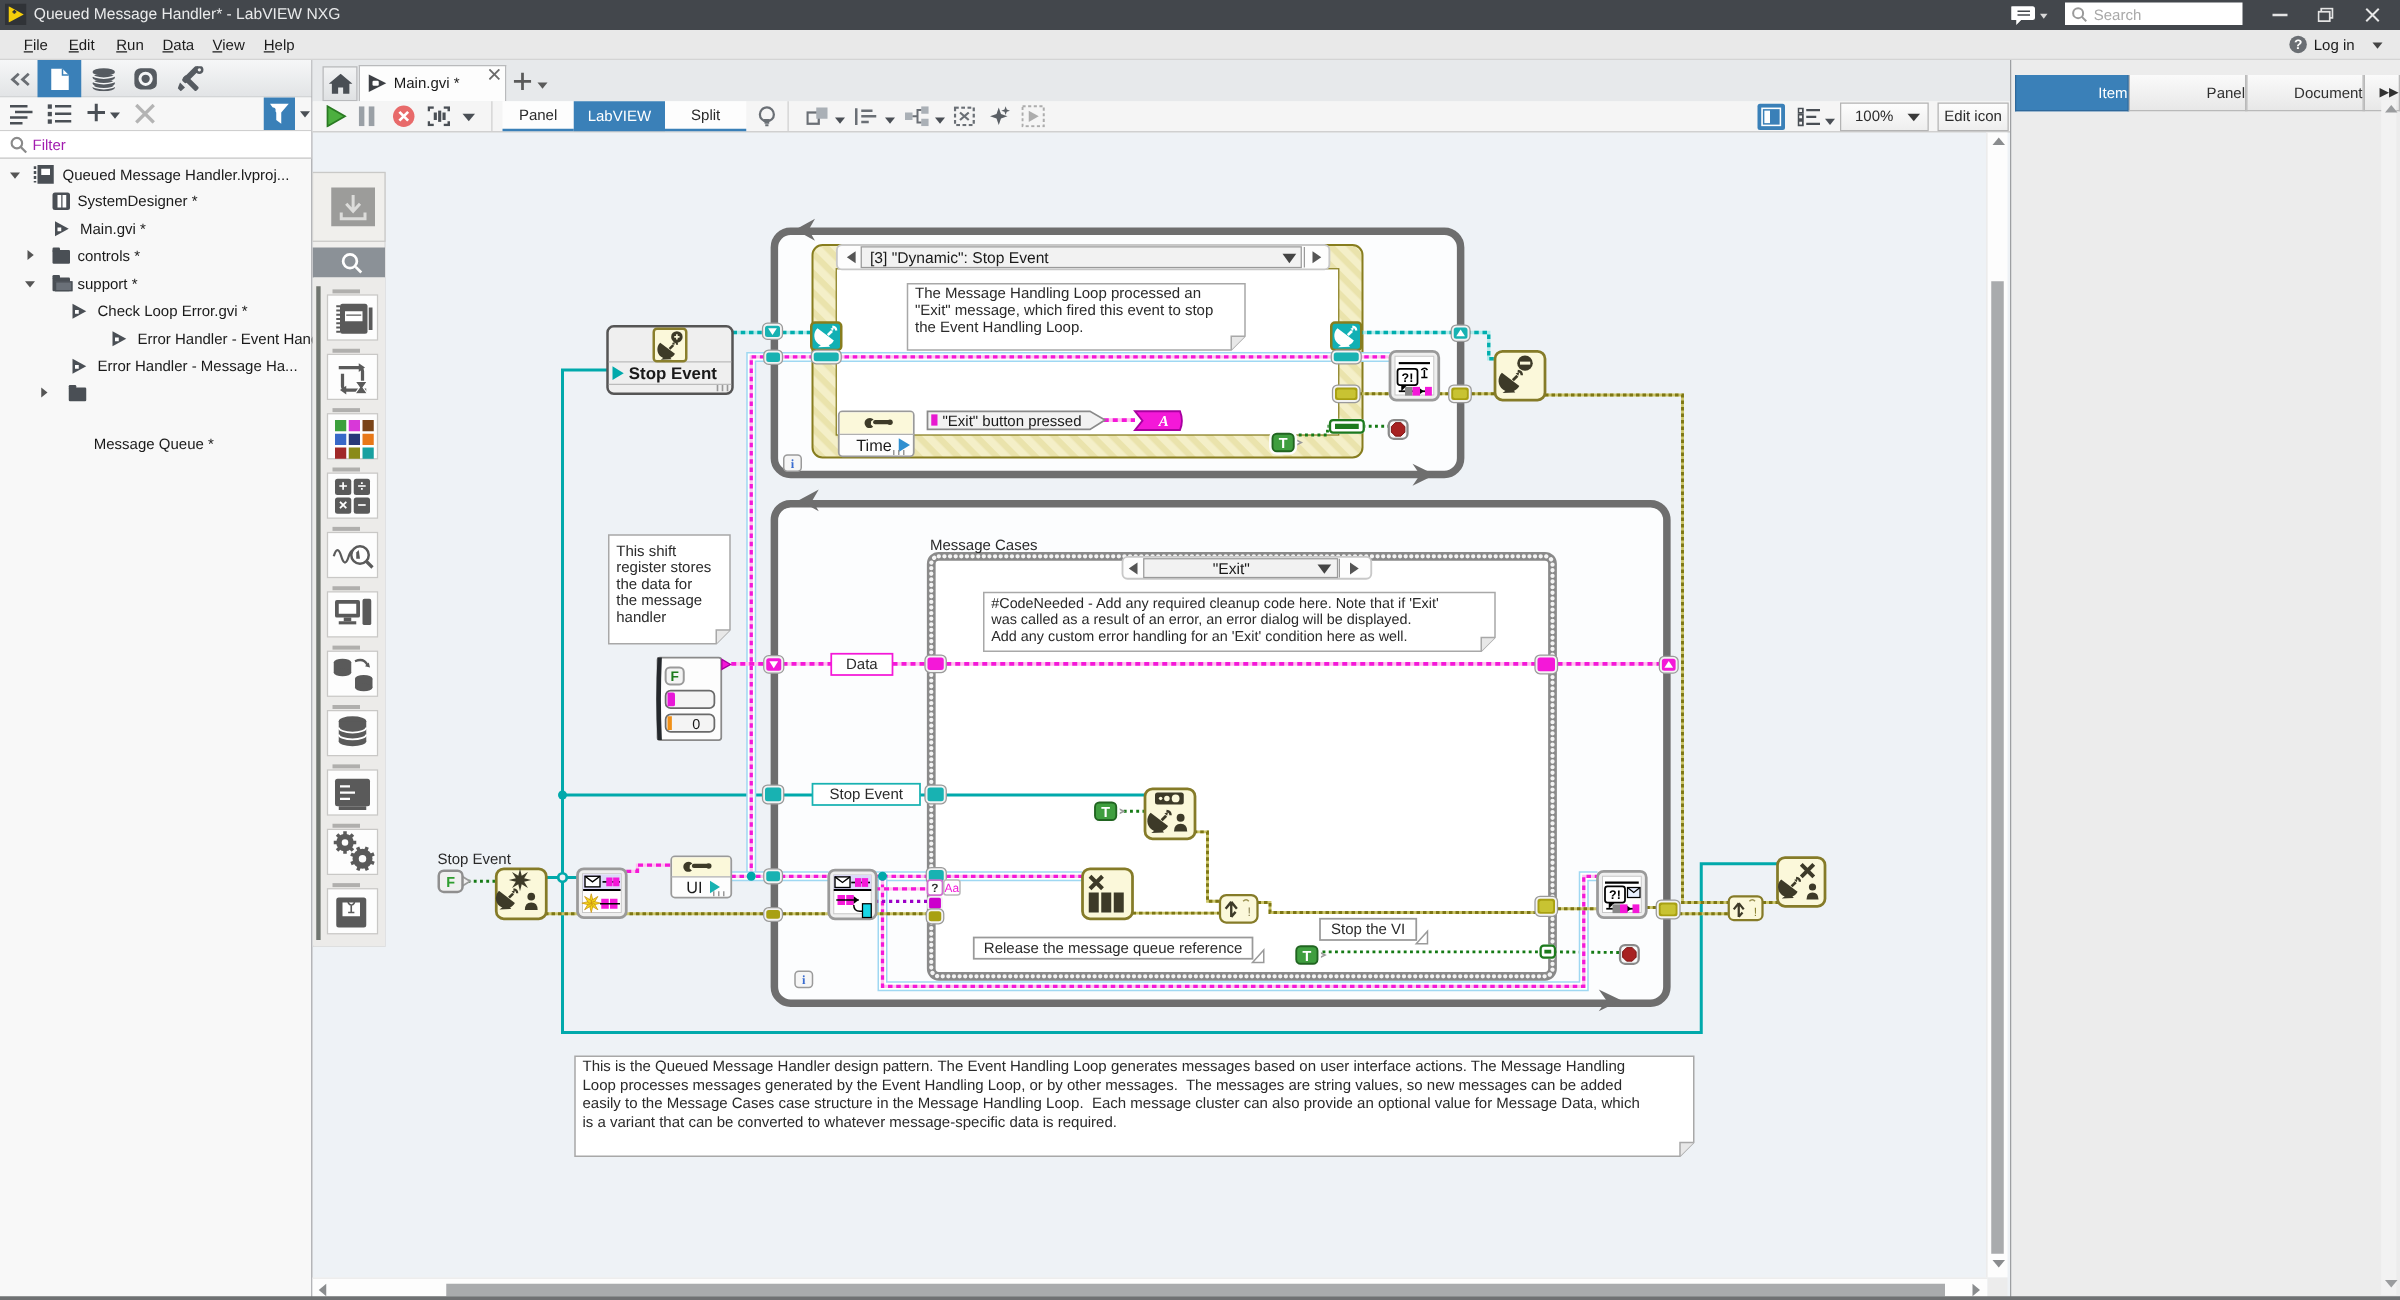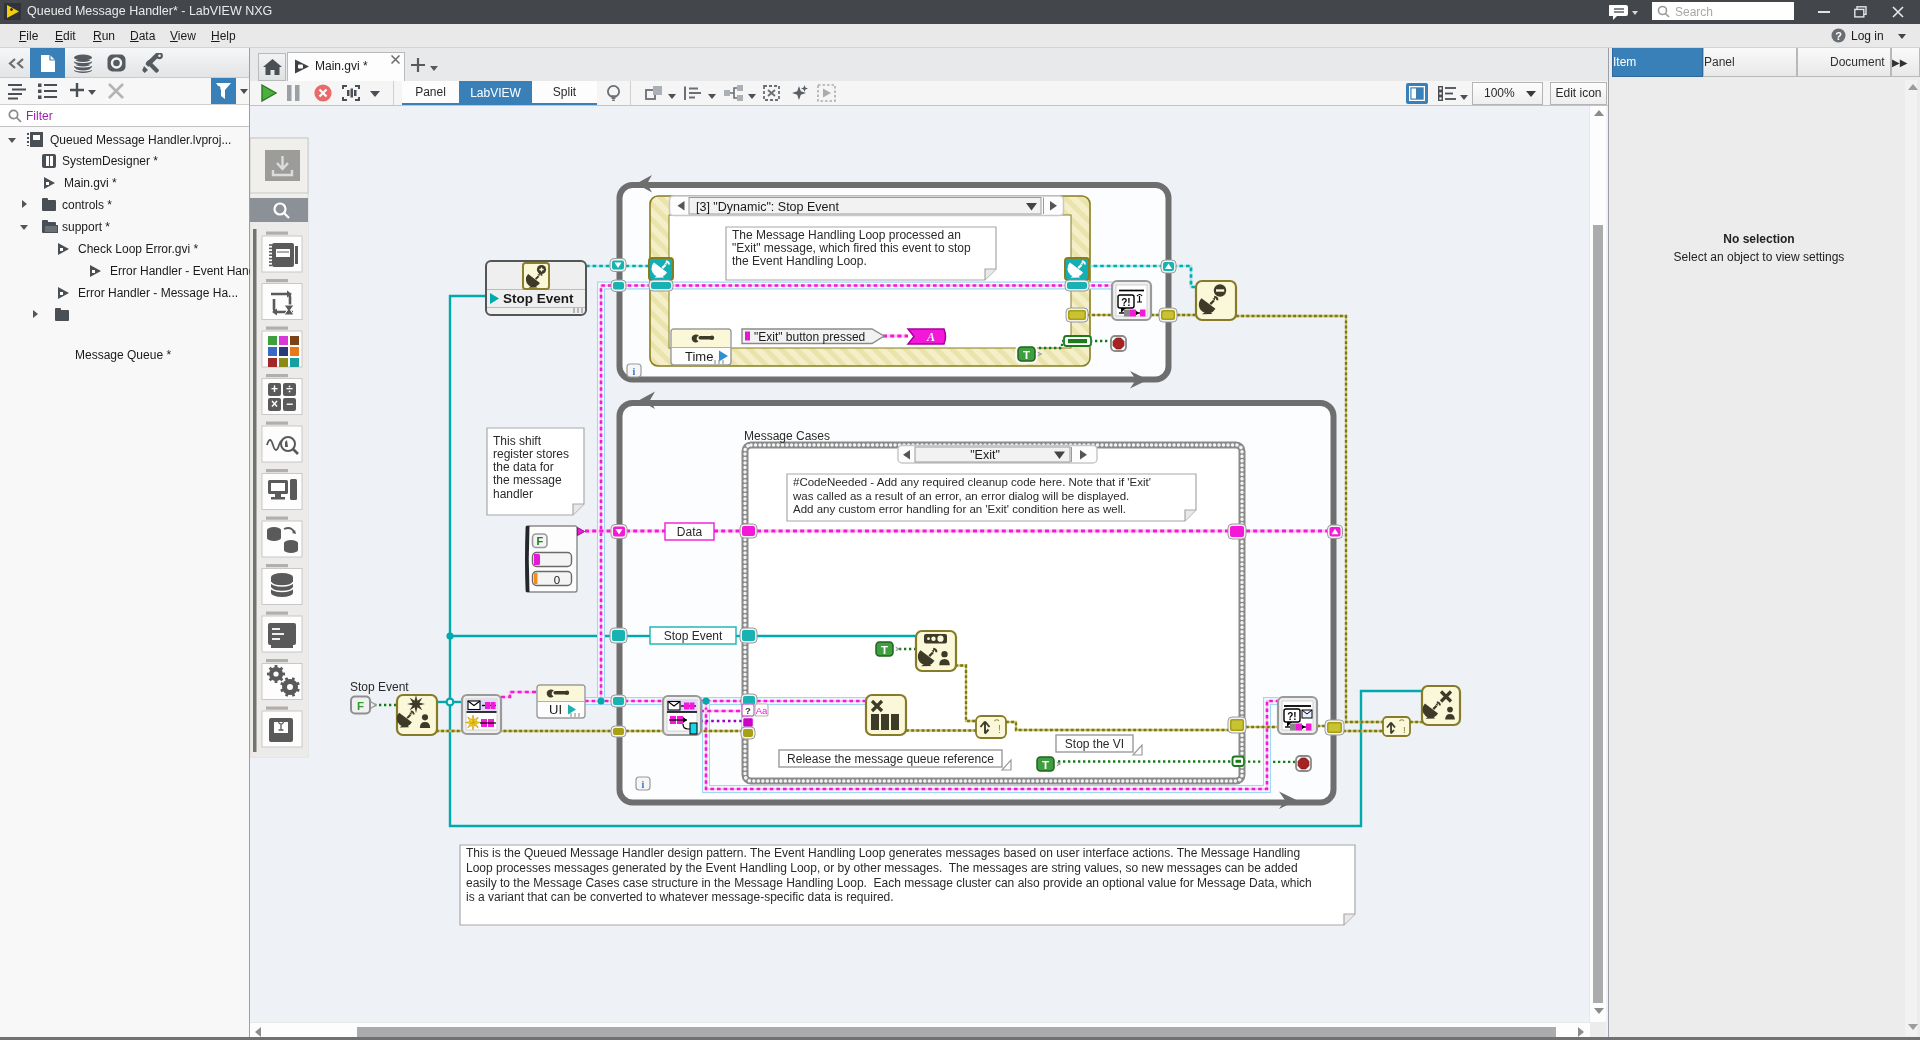--- a/index.html
+++ b/index.html
@@ -12,21 +12,21 @@
   .ul { text-decoration:underline; }
   #leftpanel { left:0; top:48px; width:250px; height:992px; background:#f8f8f8; border-right:1px solid #9d9fa2; }
   #lp-row1 { left:0; top:0px; width:249px; height:30px; background:linear-gradient(#f6f7f8,#e2e4e6); border-bottom:1px solid #c9cbcd;}
   #lp-row2 { left:0; top:30px; width:249px; height:27px; background:#f7f7f7; border-bottom:1px solid #cfcfcf;}
   #lp-filter { left:0; top:57px; width:249px; height:22px; background:#ffffff; border-bottom:1px solid #c4c4c4;}
   #tree { left:0; top:79px; width:249px; height:913px; font-size:12px; color:#1a1a1a;text-align:right; }
   .trow { position:absolute; height:22px; line-height:22px; white-space:nowrap; }
   #tabstrip { left:250px; top:48px; width:1358px; height:33px; background:#e7e9eb; }
   #edtoolbar { left:250px; top:81px; width:1358px; height:25px; background:#f5f5f5; border-bottom:1px solid #c3c3c3;}
   #rightpanel { left:1608px; top:48px; width:312px; height:992px; background:#ececec; border-left:1px solid #9d9fa2;}
-  .rtab { position:absolute; top:0; height:29px; line-height:29px; text-align:left; font-size:12px; color:#303030;
+  .rtab { position:absolute; top:12px; height:29px; line-height:29px; text-align:right; font-size:12px; color:#303030;
           background:linear-gradient(#fafafa,#e8e8e8); border:1px solid #b9b9b9; border-top:none; }
   #vscroll { left:1589px; top:106px; width:17px; height:916px; background:#fdfdfd; border-left:1px solid #e8e8e8;}
   #hscroll { left:250px; top:1022px; width:1340px; height:18px; background:#fdfdfd; border-top:1px solid #e8e8e8;}
   .thumb { position:absolute; background:#a9abad; }
 </style>
 </head>
 <body>
 <div id="titlebar" class="abs">
   <div class="abs" style="left:4px;top:3px;width:17px;height:17px;background:#303337;"></div>
   <svg class="abs" style="left:6px;top:5px" width="14" height="13">
@@ -920,22 +920,18 @@
 <div id="hscroll" class="abs">
   <div class="abs" style="left:5px;top:4px;width:0;height:0;border-right:6px solid #8a8c8e;border-top:5px solid transparent;border-bottom:5px solid transparent"></div>
   <div class="thumb" style="left:107px;top:3.5px;width:1199px;height:10px;"></div>
   <div class="abs" style="left:1328px;top:4px;width:0;height:0;border-left:6px solid #8a8c8e;border-top:5px solid transparent;border-bottom:5px solid transparent"></div>
 </div>
 <div id="rightpanel" class="abs">
   <div class="rtab" style="left:3px;width:91px;background:#3a80b8;color:#fff;border-color:#2f689a;">Item</div>
   <div class="rtab" style="left:94px;width:94px;">Panel</div>
   <div class="rtab" style="left:188px;width:94px;padding-left:32px;">Document</div>
   <div class="rtab" style="left:282px;width:29px;font-size:10px;">▶▶</div>
-  <div class="abs" style="left:0;top:184px;width:300px;text-align:center;color:#222;">
-    <div style="font-size:12px;font-weight:bold;">No selection</div>
-    <div style="font-size:12px;margin-top:4px;">Select an object to view settings</div>
-  </div>
   <div class="abs" style="left:296px;top:32px;width:12px;height:956px;background:#f2f2f2;"></div>
   <div class="abs" style="left:299px;top:36px;width:0;height:0;border-bottom:6px solid #9a9c9e;border-left:5px solid transparent;border-right:5px solid transparent"></div>
   <div class="abs" style="left:299px;top:976px;width:0;height:0;border-top:6px solid #9a9c9e;border-left:5px solid transparent;border-right:5px solid transparent"></div>
 </div>
 <div class="abs" style="left:1590px;top:1022px;width:16px;height:18px;background:#ececec;"></div>
 <div class="abs" style="left:0px;top:1037px;width:1920px;height:3px;background:#6f7173;"></div>
 
 </body></html>

